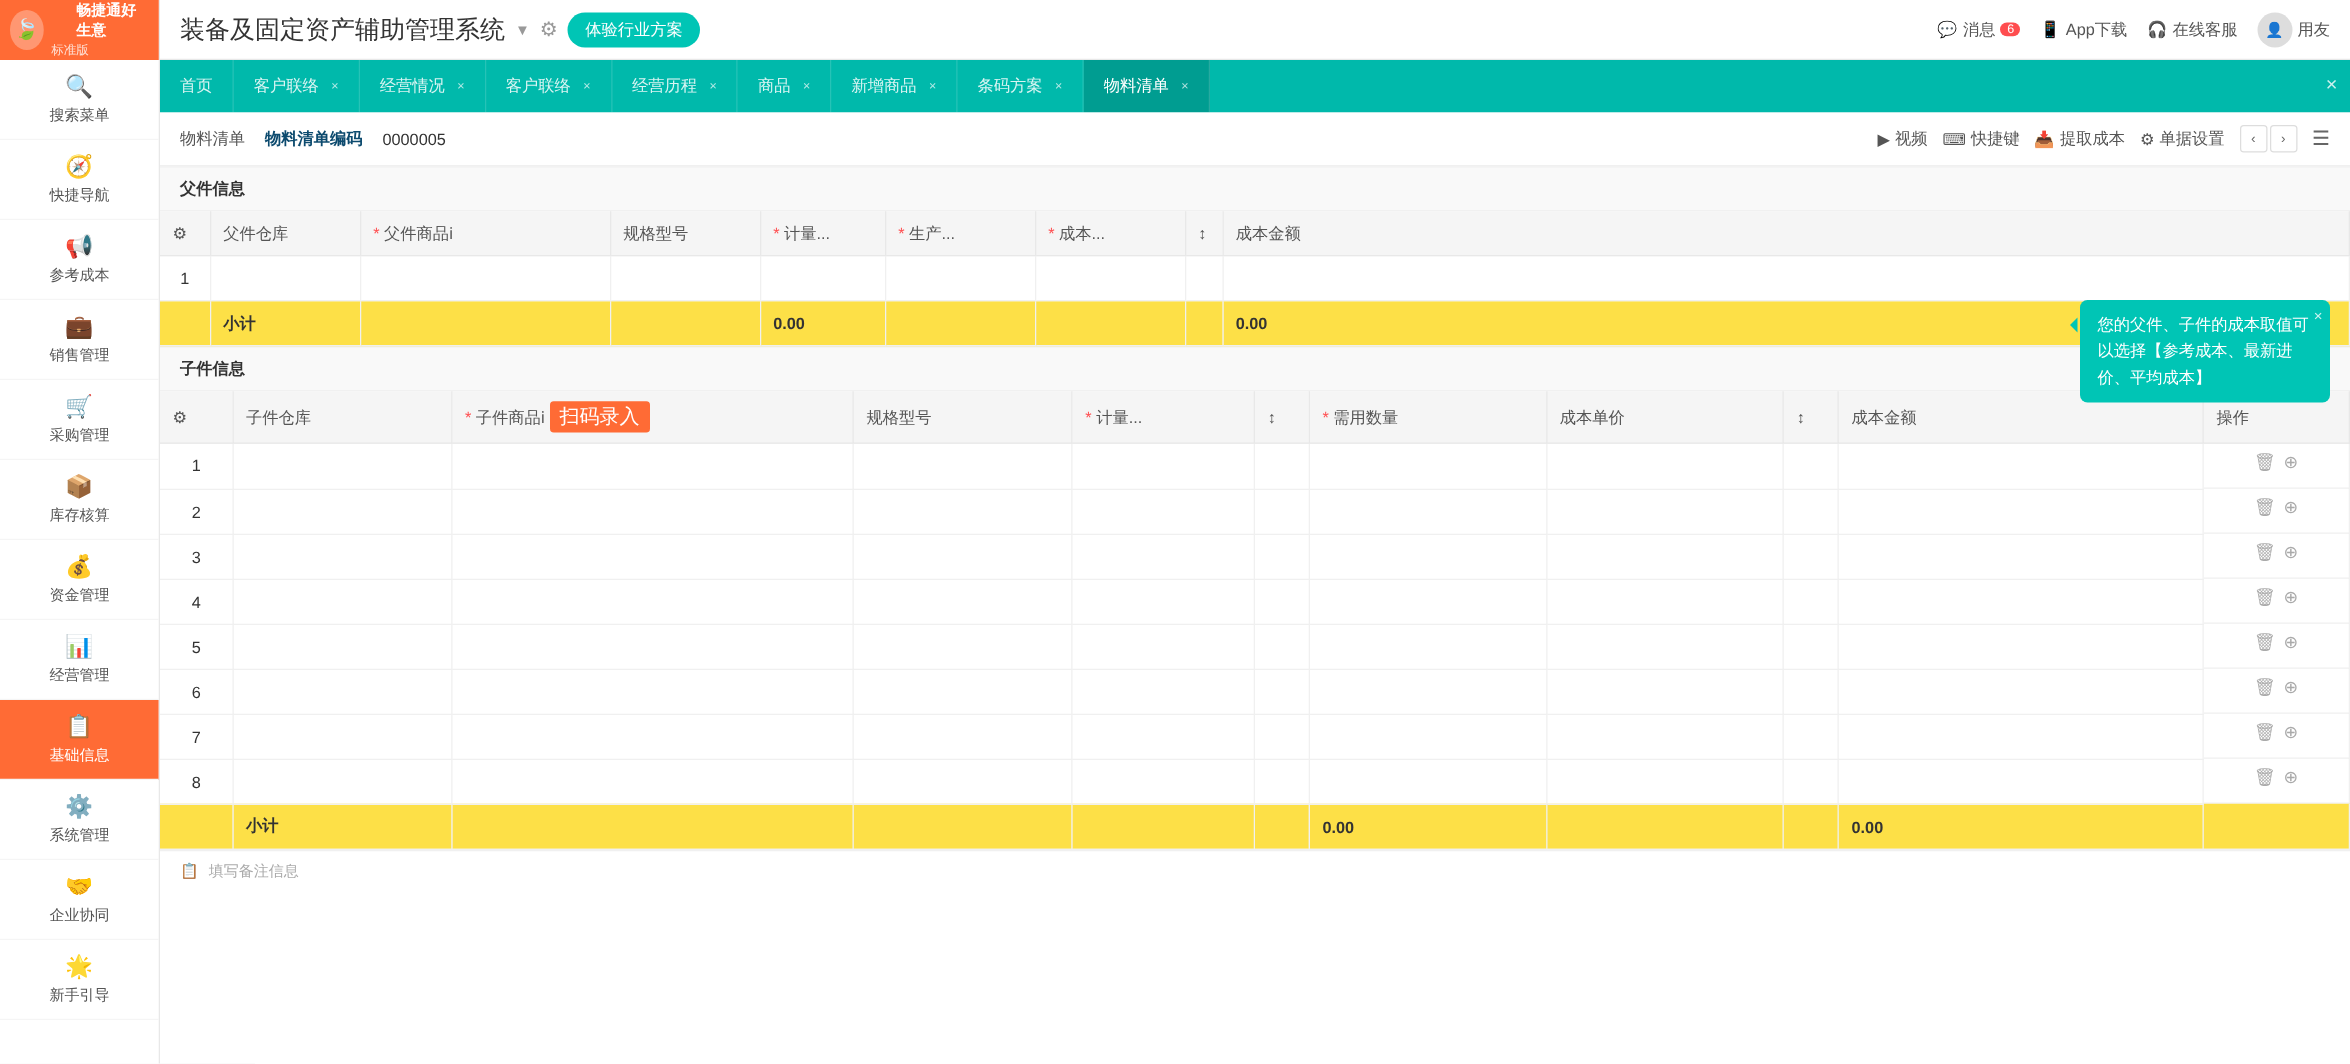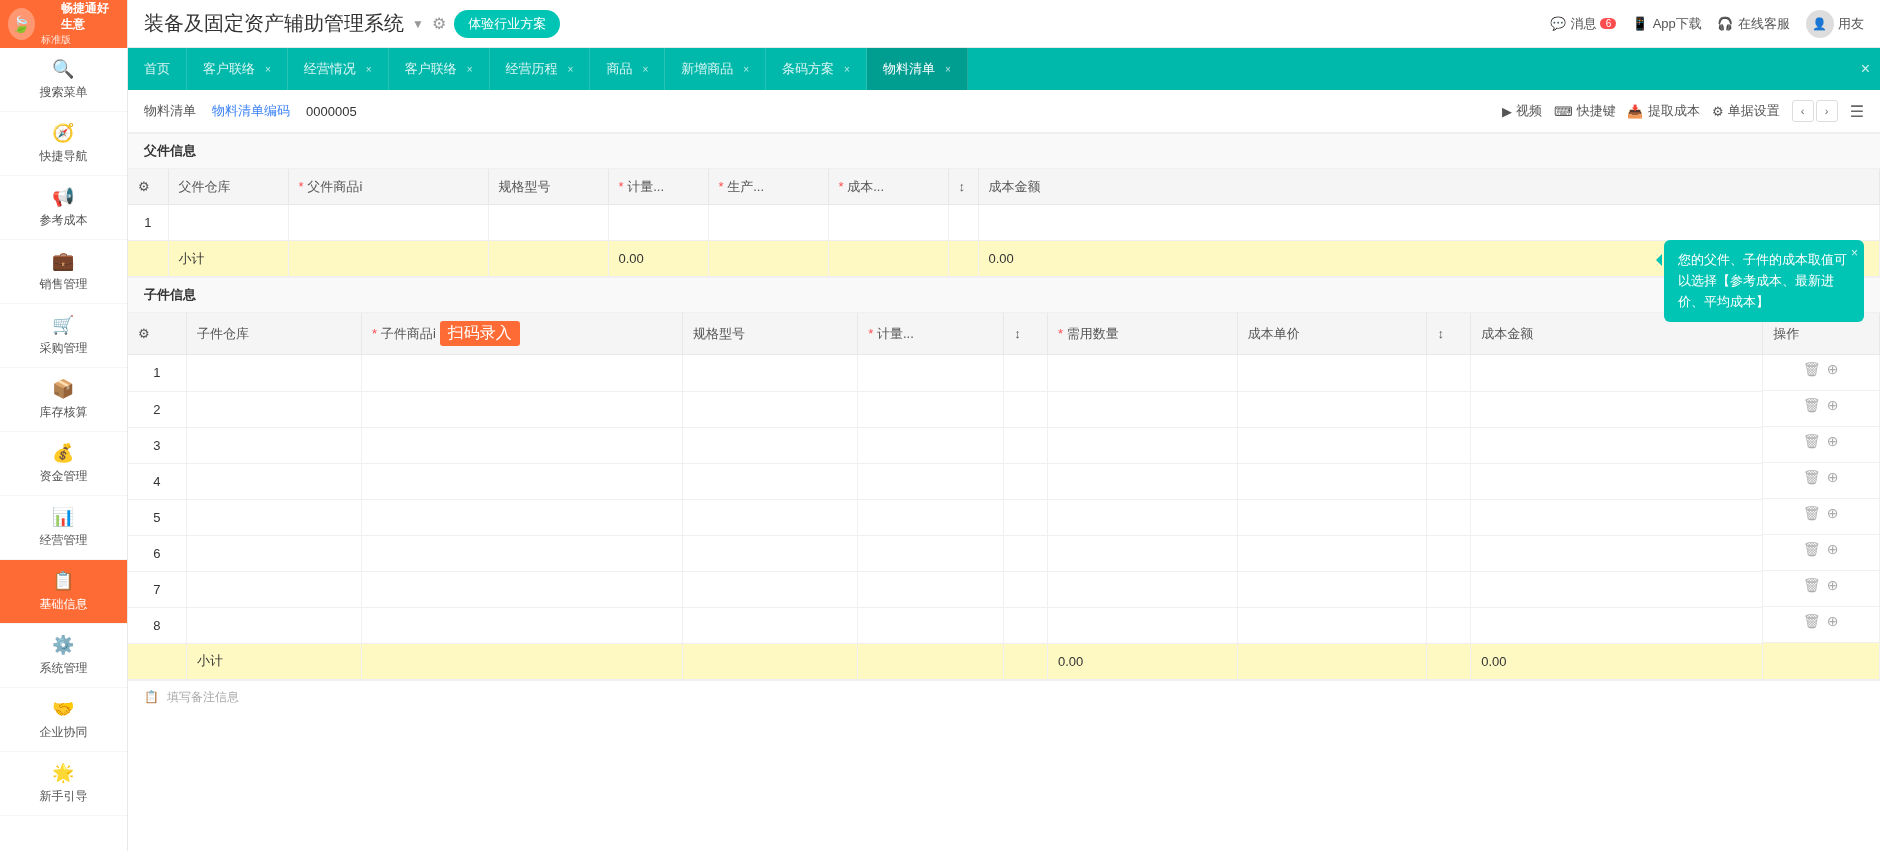--- a/index.html
+++ b/index.html
@@ -117,21 +117,21 @@
 
     
     .sub-header {
       display: flex;
       align-items: center;
       padding: 10px 16px;
       border-bottom: 1px solid #f0f0f0;
       gap: 16px;
     }
     .breadcrumb { display: flex; align-items: center; gap: 8px; color: #555; font-size: 13px; }
-    .breadcrumb-active { color: #3b82f6; font-weight: 400; }
+    .breadcrumb-active { color: #0c4a6e; font-weight: 700; }
     .doc-number { font-size: 13px; color: #333; }
     .sub-header-actions { margin-left: auto; display: flex; align-items: center; gap: 12px; font-size: 13px; color: #555; }
     .sub-header-action { display: flex; align-items: center; gap: 4px; cursor: pointer; }
     .nav-arrows { display: flex; gap: 2px; }
     .nav-arrow { width: 22px; height: 22px; border: 1px solid #ddd; border-radius: 3px; display: flex; align-items: center; justify-content: center; cursor: pointer; font-size: 11px; color: #666; }
     .menu-icon { font-size: 16px; color: #666; cursor: pointer; }
 
     
     .section-header {
       background: #f9f9f9;
@@ -165,22 +165,22 @@
     }
     .data-table td {
       padding: 6px 10px;
       border-bottom: 1px solid #f0f0f0;
       border-right: 1px solid #f0f0f0;
       color: #333;
       height: 36px;
     }
     .row-number { color: #999; text-align: center; width: 40px; }
     .subtotal-row td {
-      background: #fef9c3;
-      font-weight: 400;
+      background: #fde047;
+      font-weight: 700;
       color: #333;
     }
     .subtotal-label { color: #555; }
     .amount-value { color: #333; font-weight: 500; }
 
     
     .scan-btn {
       background: #ff6b35;
       color: #fff;
       border: none;

